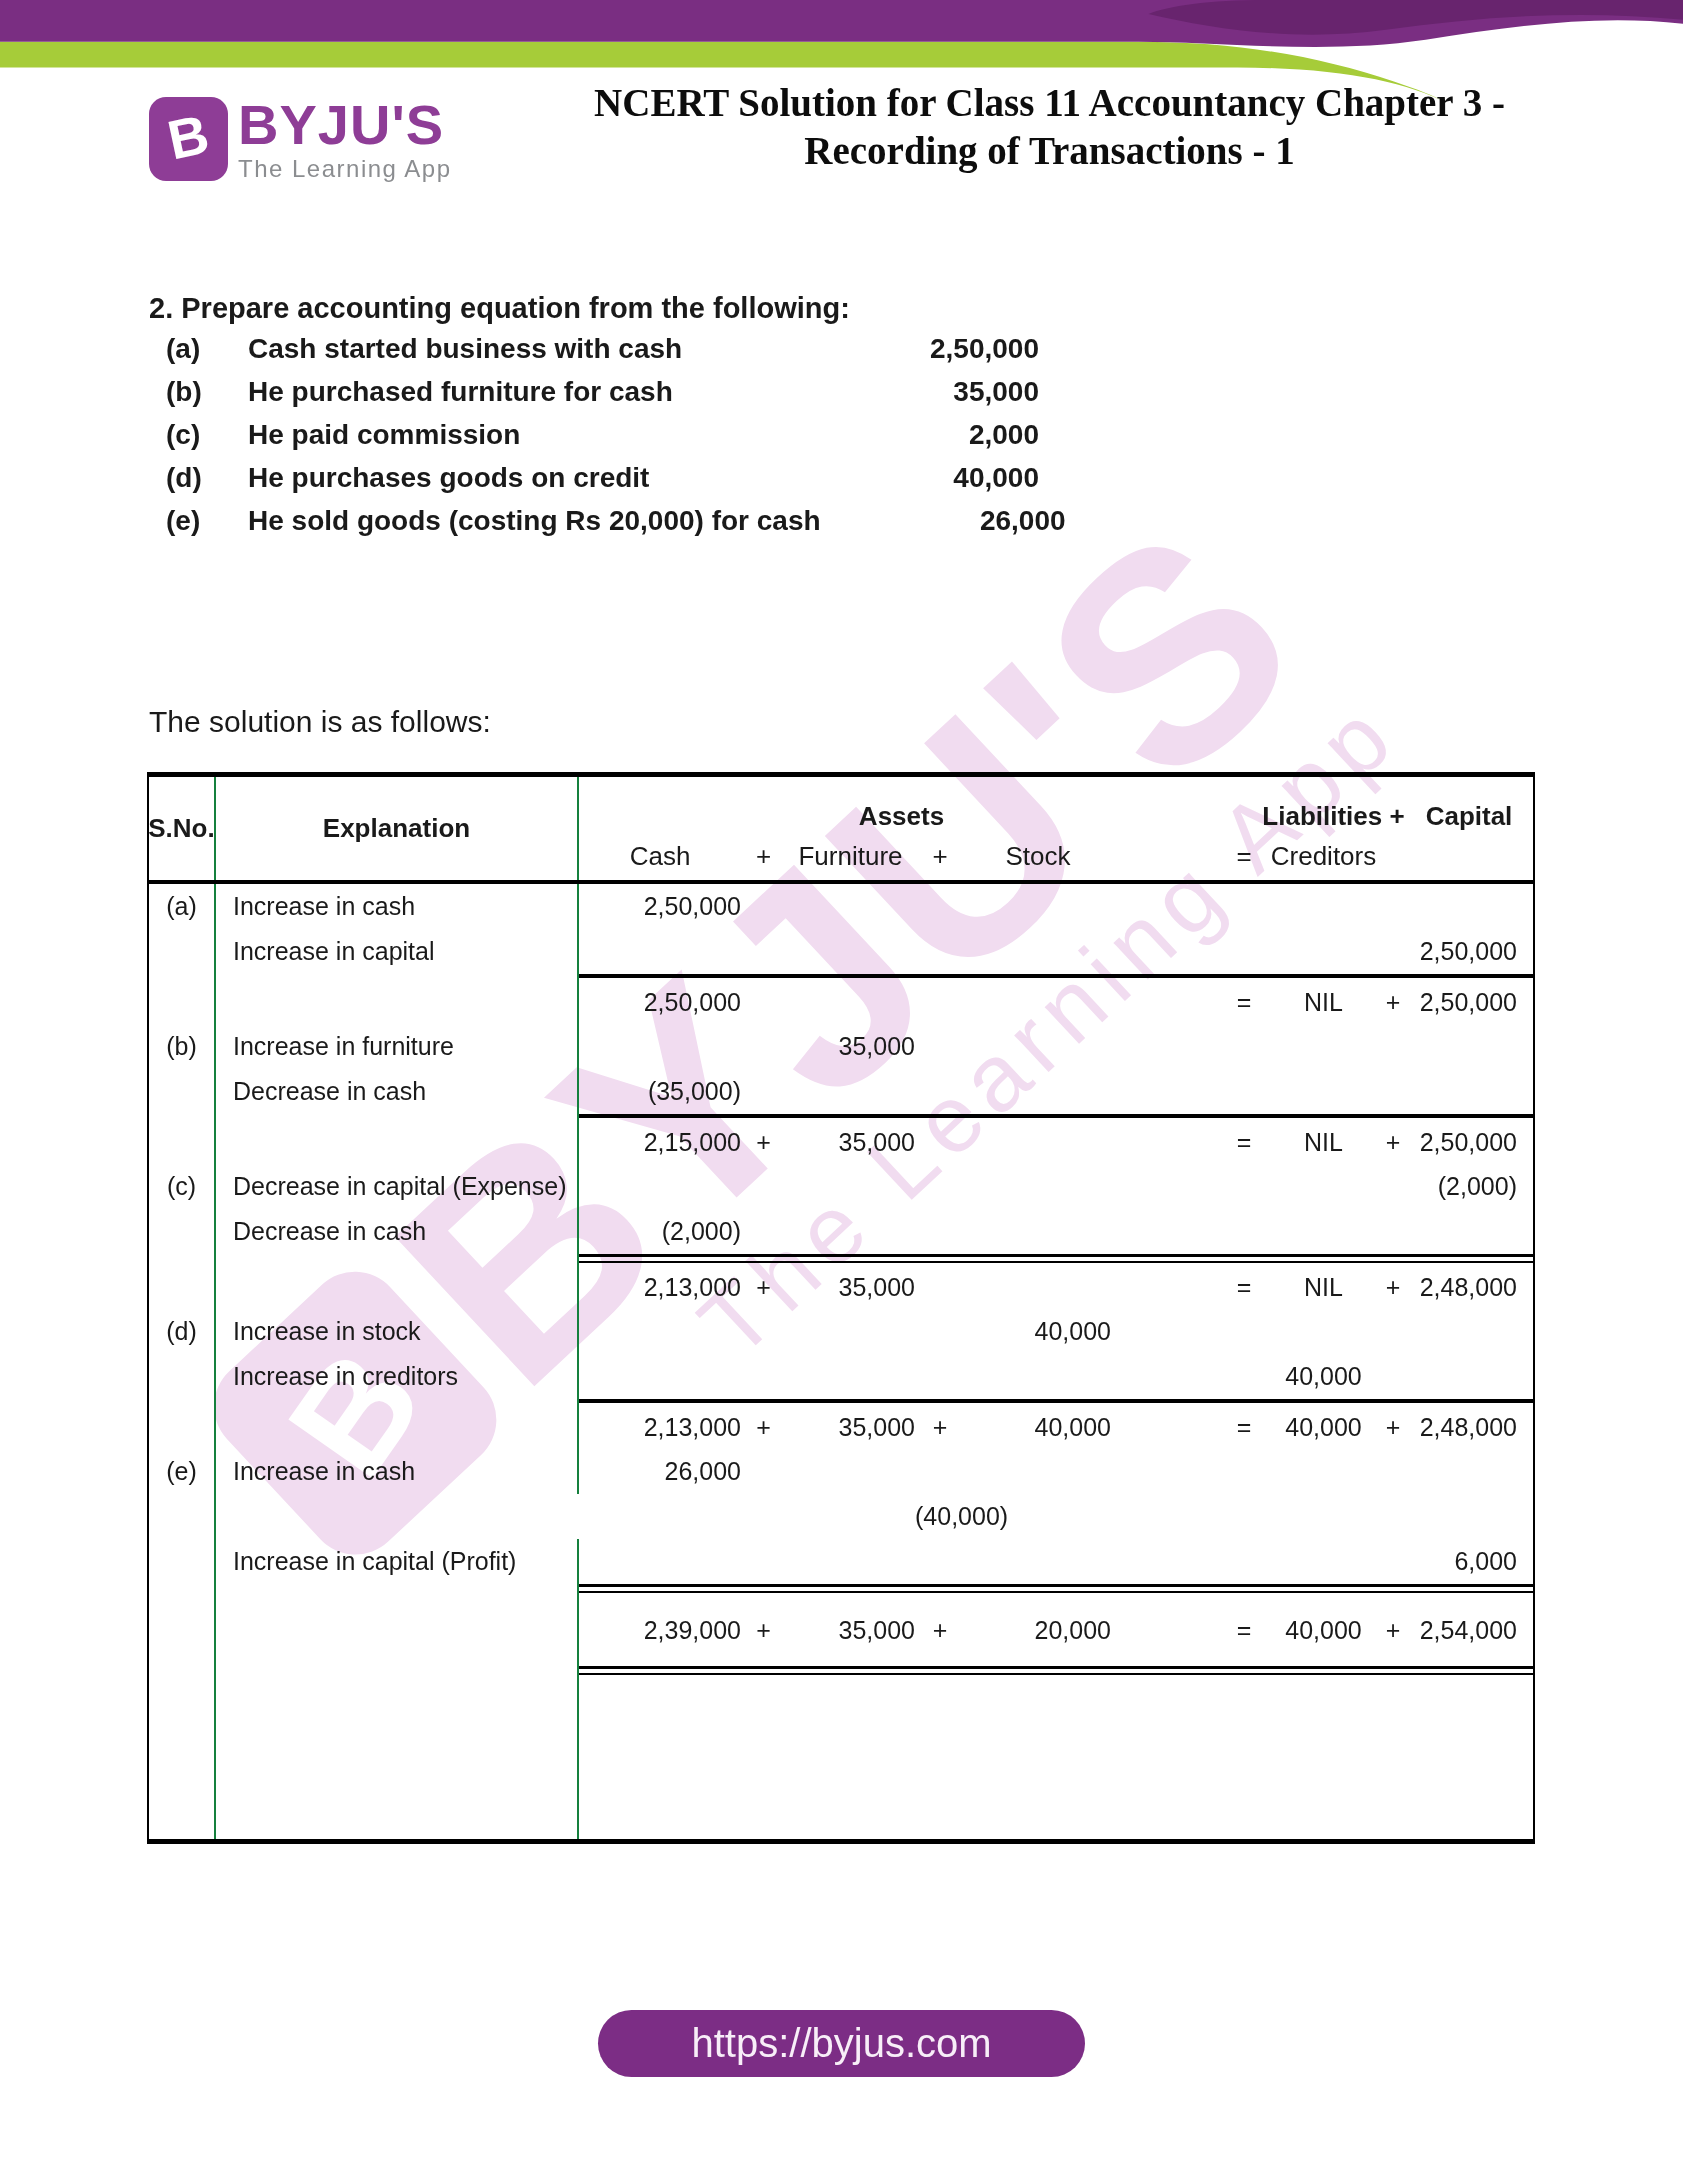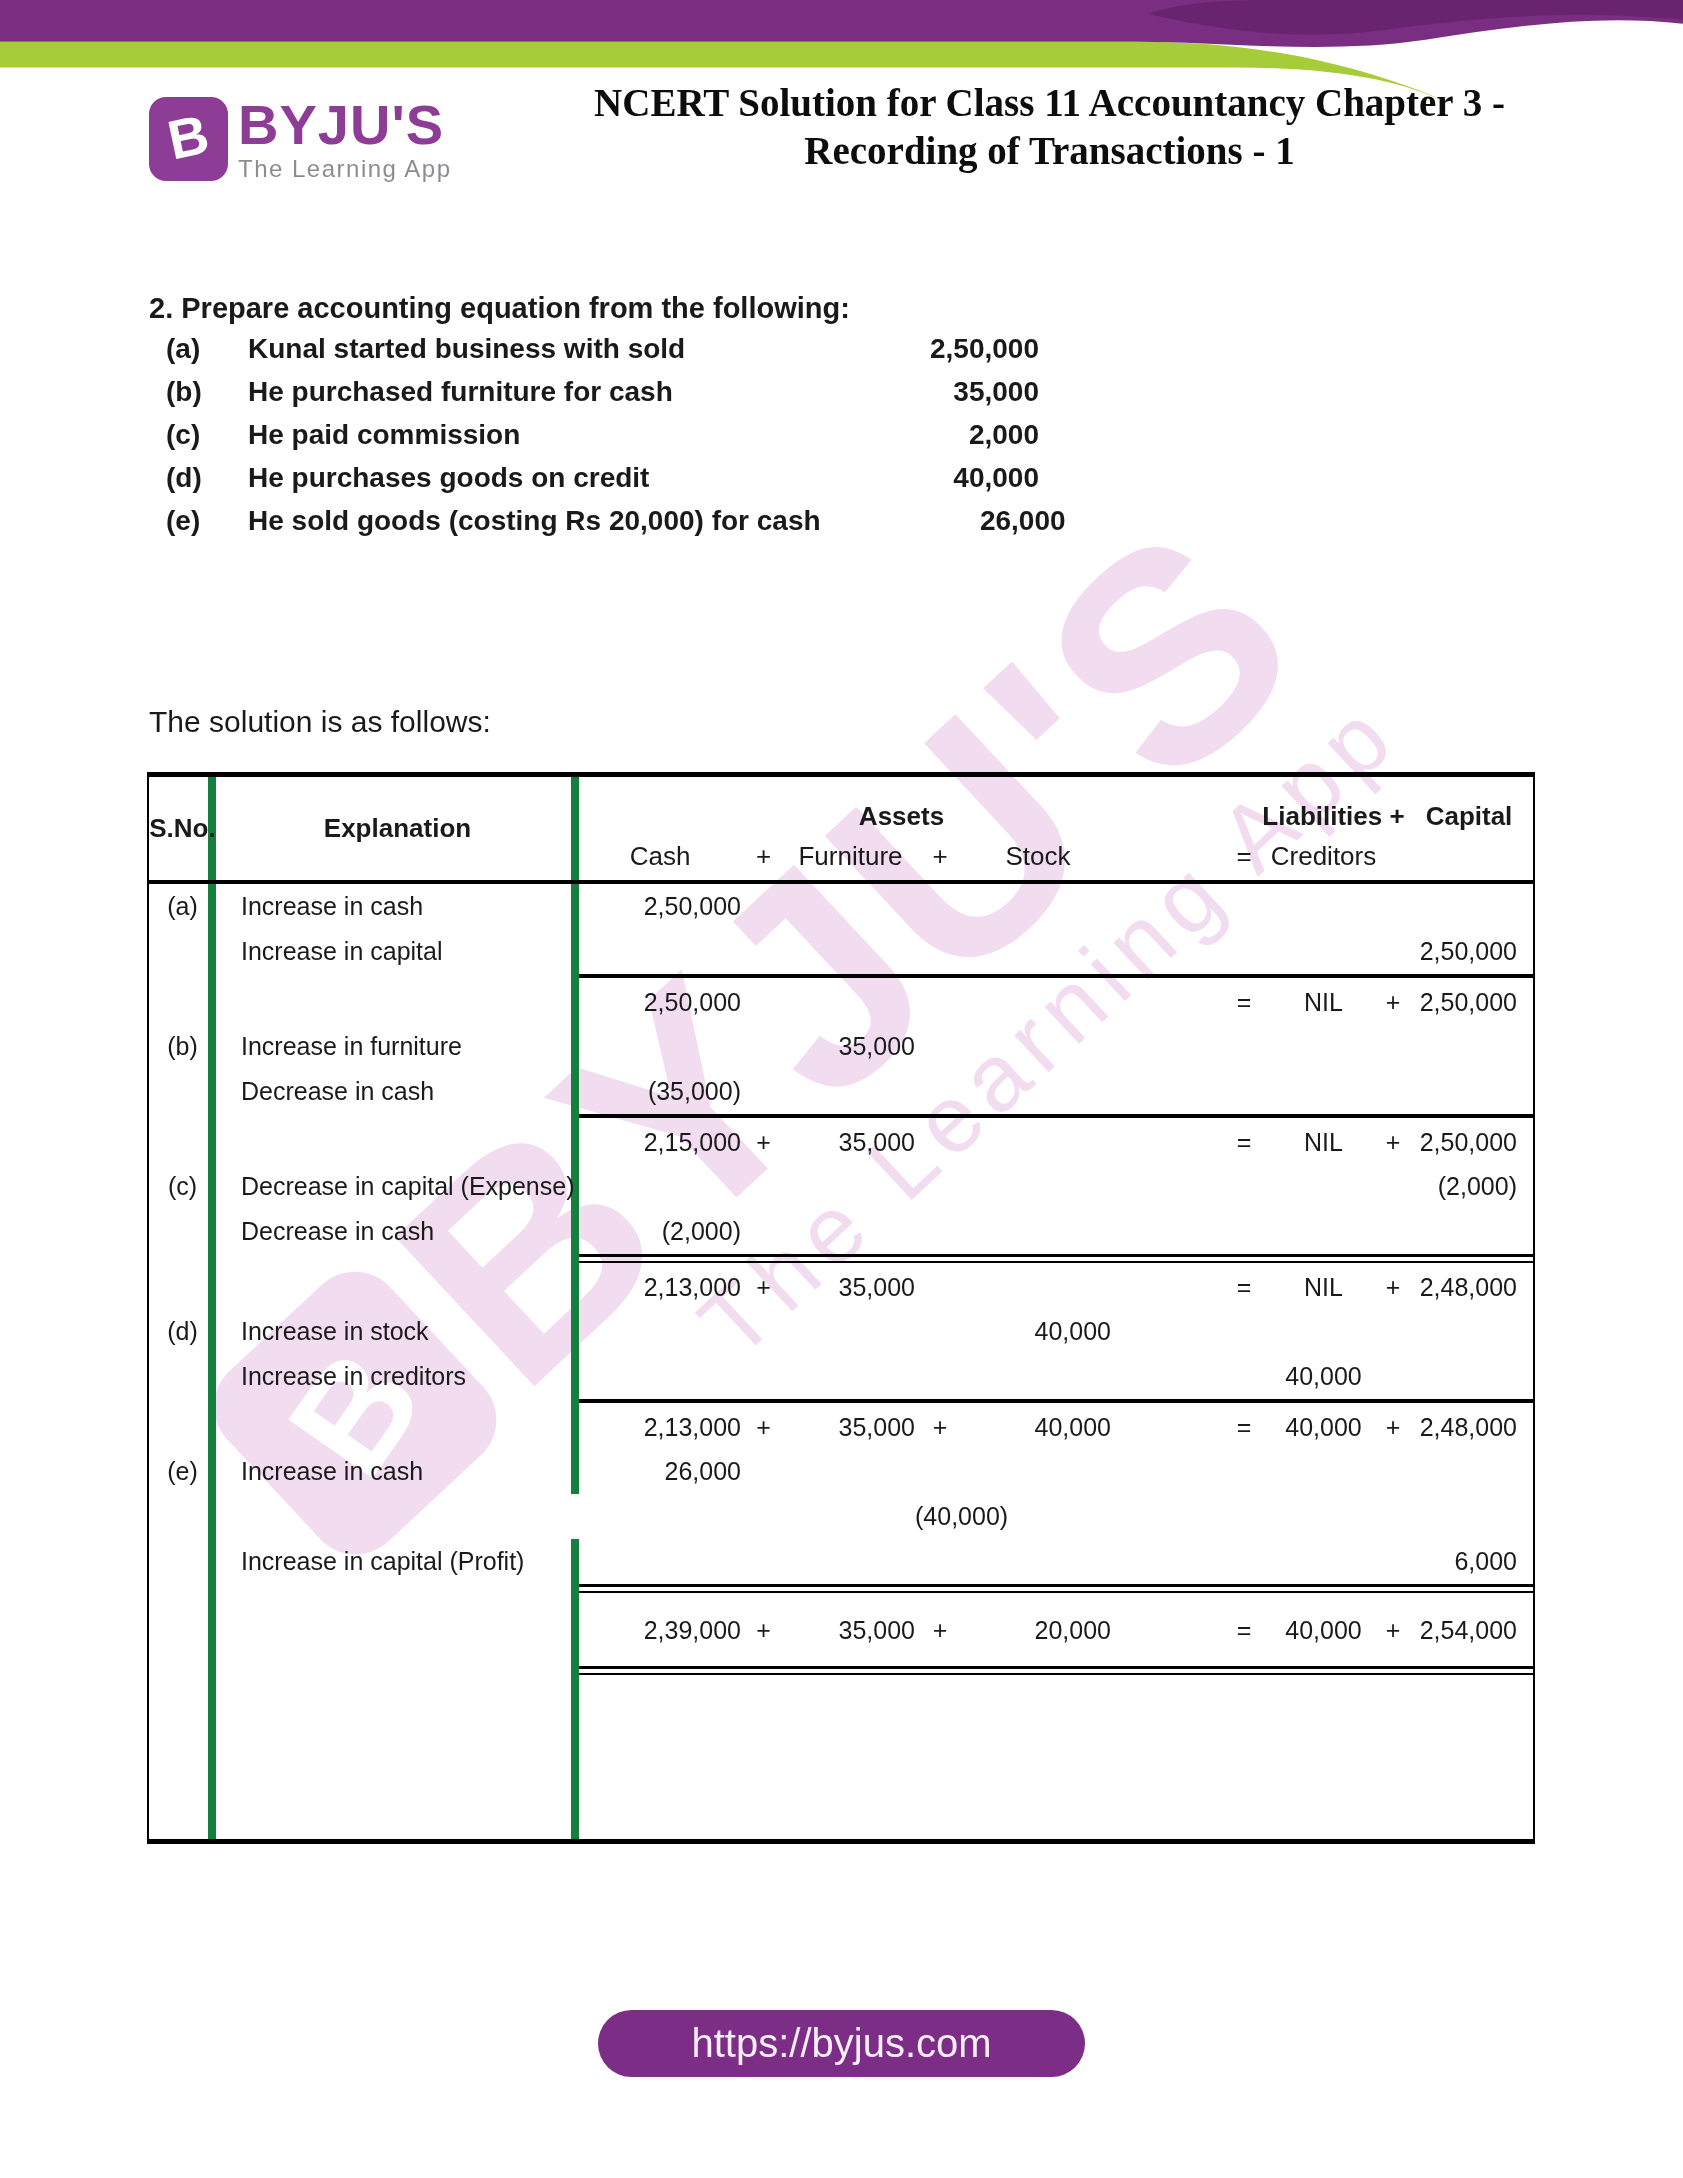--- a/index.html
+++ b/index.html
@@ -77,21 +77,21 @@
   .wm-tagline{font-size:95px;color:var(--c-wm);letter-spacing:10px;margin-left:426px;margin-top:-12px;}
   
   .acc-table{
     position:absolute;left:147px;top:772px;width:1388px;z-index:1;
     border-left:2px solid #000;border-right:2px solid #000;
     border-top:5px solid #000;border-bottom:5px solid #000;
     font-size:25px;
   }
   .grid-row{display:grid;grid-template-columns:67px 363px 162px 45px 129px 50px 146px 113px 40px 119px 20px 132px;}
   .cell{white-space:nowrap;}
-  .bR{border-right:8px solid #15803d;margin-left:8px;}
+  .bR{border-right:2px solid #15803d;}
   
   .thead{display:grid;grid-template-columns:67px 363px 162px 45px 129px 50px 146px 113px 40px 119px 20px 132px;
     grid-template-rows:57px 46px;border-bottom:4px solid #000;font-weight:bold;font-size:26px;}
   .h-sno{grid-area:1/1/3/2;display:flex;align-items:center;justify-content:center;}
   .h-expl{grid-area:1/2/3/3;display:flex;align-items:center;justify-content:center;}
   .h-assets{grid-area:1/3/2/9;display:flex;align-items:flex-end;justify-content:center;padding-bottom:2px;}
   .h-liab{grid-area:1/10/2/12;display:flex;align-items:flex-end;justify-content:center;padding-bottom:2px;white-space:nowrap;}
   .h-cap{grid-area:1/12/2/13;display:flex;align-items:flex-end;justify-content:center;padding-bottom:2px;}
   .h2{display:flex;align-items:flex-end;justify-content:center;padding-bottom:8px;font-weight:normal;}
   .h-cash{grid-area:2/3/3/4;}
@@ -165,21 +165,21 @@
   </div>
 
   <div class="question">
     <div class="q-head">
       <span>2.</span>
       <span>Prepare accounting equation from the following:</span>
     </div>
 
     <div class="q-item">
       <span class="lab">(a)</span>
-      <span class="txt">Kunal started business with sold</span>
+      <span class="txt">Cash started business with cash</span>
       <span class="amt">2,50,000</span>
     </div>
     <div class="q-item">
       <span class="lab">(b)</span>
       <span class="txt">He purchased furniture for cash</span>
       <span class="amt">35,000</span>
     </div>
     <div class="q-item">
       <span class="lab">(c)</span>
       <span class="txt">He paid commission</span>

